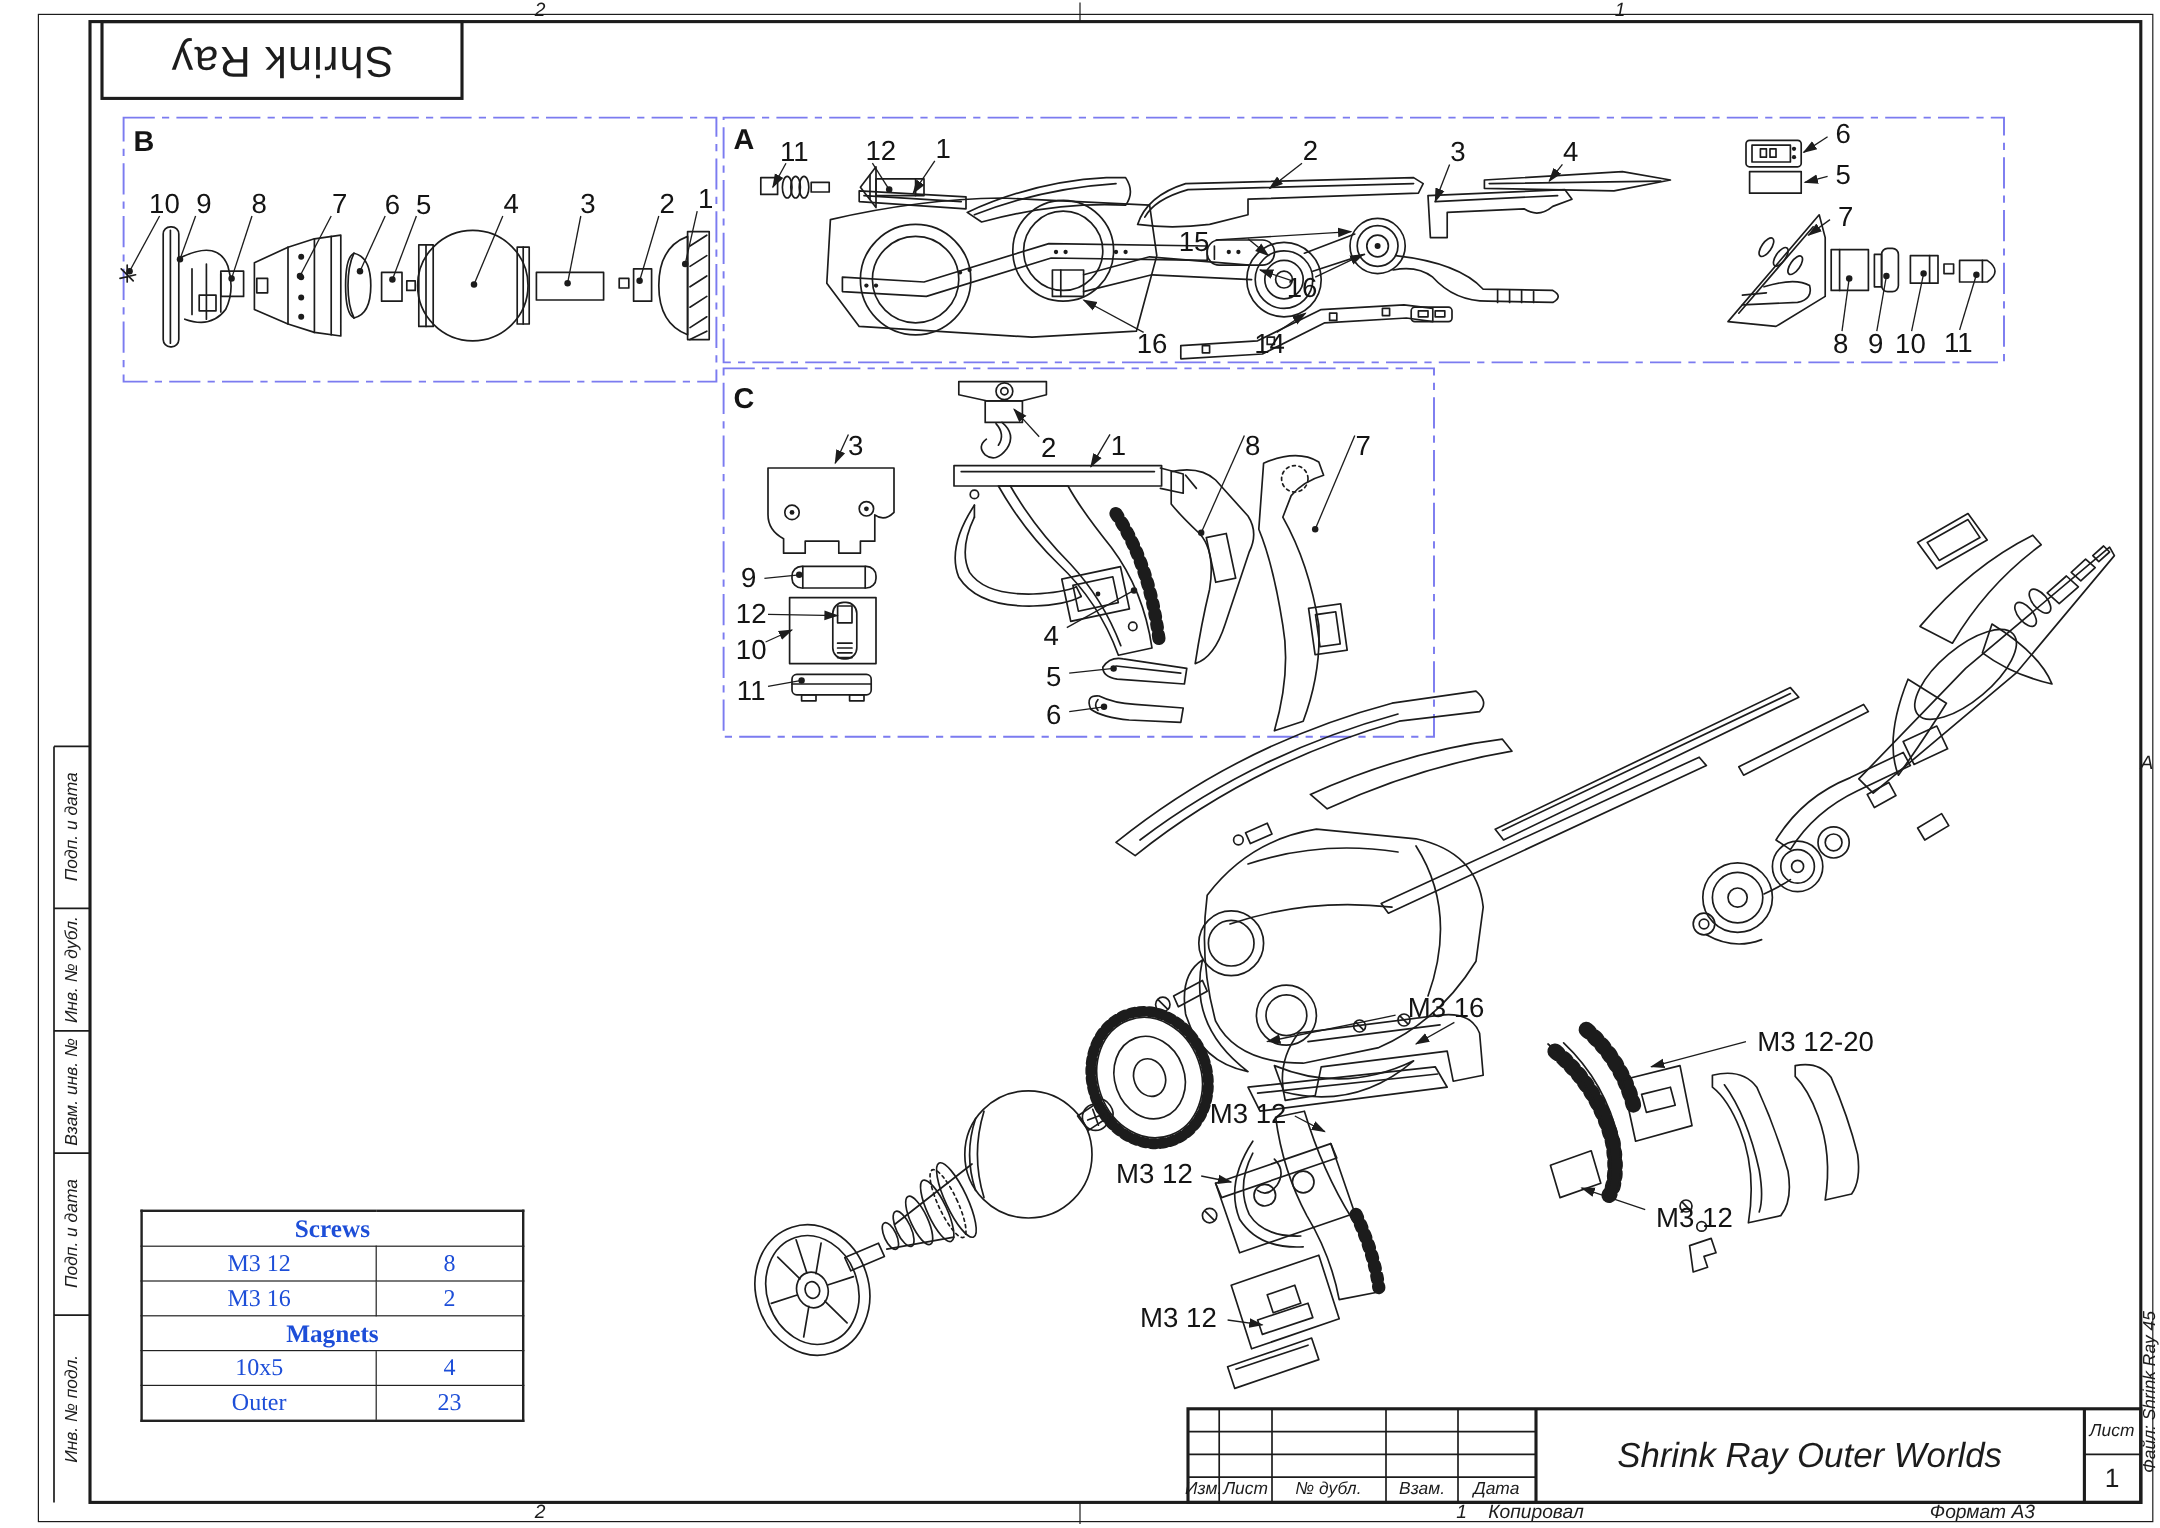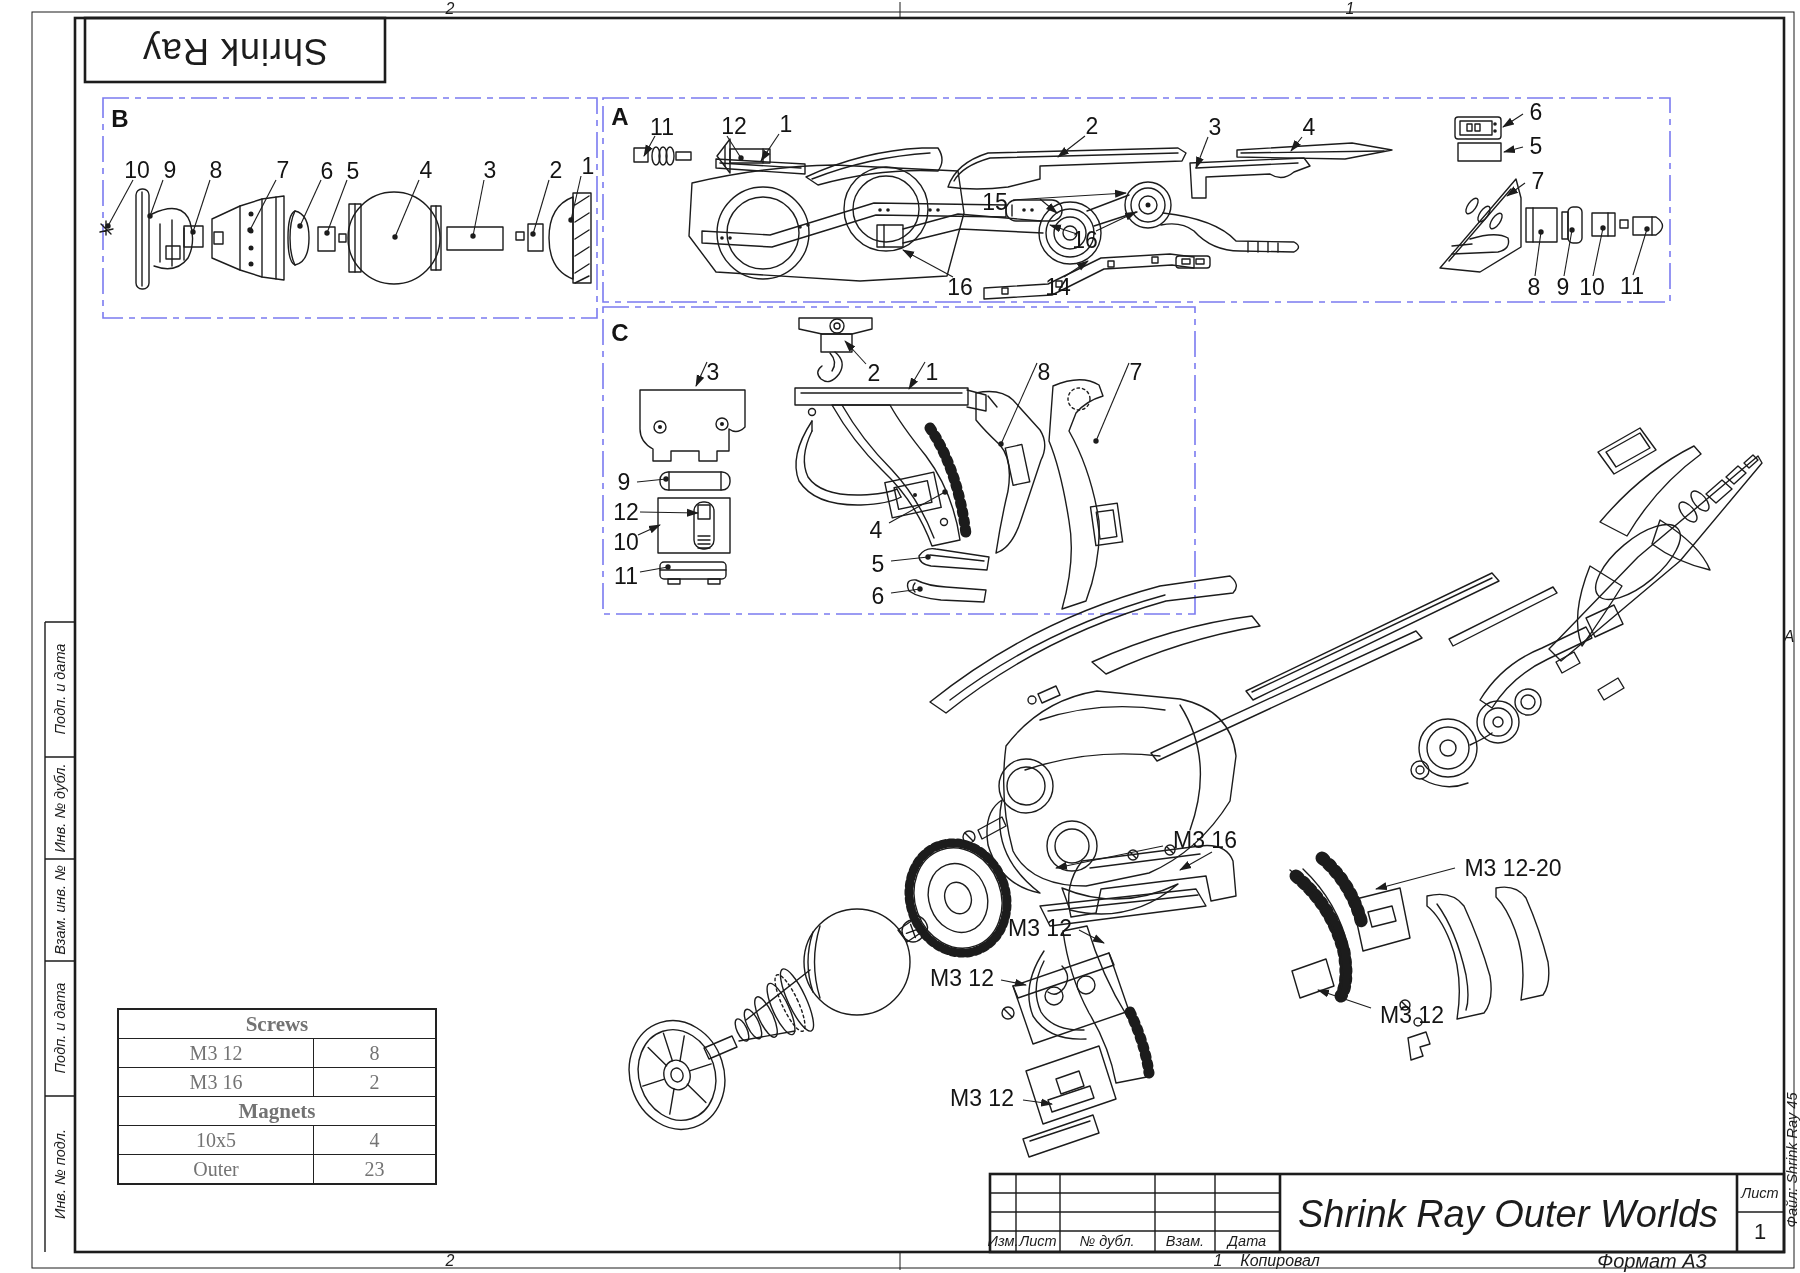--- a/index.html
+++ b/index.html
@@ -22,26 +22,26 @@
   #leaders circle{fill:#1c1c1c;stroke:none;}
   
   .co{position:absolute;transform:translate(-50%,-50%);white-space:nowrap;font-size:23px;color:#141414;}
   .co.sec{font-weight:700;font-size:24px;}
   .co.m3{font-size:23px;}
   .txt{position:absolute;transform:translate(-50%,-50%);white-space:nowrap;}
   .flip{font-size:36px;transform:translate(-50%,-50%) rotate(180deg);letter-spacing:1px;}
   .zone{font-style:italic;font-size:16px;}
   .rusit{font-style:italic;font-size:14.5px;}
   .vert{transform:translate(-50%,-50%) rotate(-90deg);}
-  .tb-title{font-style:italic;font-size:38px;}
+  .tb-title{font-style:italic;font-size:29px;}
   .tb-small{font-style:italic;font-size:14.5px;}
   .tb-sheetnum{font-size:22px;}
   
   table.bom{position:absolute;left:117px;top:1008px;width:320px;border-collapse:collapse;
-            font-family:"Liberation Serif",serif;font-size:20px;color:#737373;}
+            font-family:"Liberation Serif",serif;font-size:20px;color:#1d4ed8;}
   table.bom td{border:1px solid #222;height:28px;text-align:center;padding:0;}
   table.bom tr.hd td{font-weight:700;font-size:21px;}
   table.bom{border:2px solid #222;}
   table.bom td.c1{width:194px;}
 </style>
 </head>
 <body>
 
 <div class="sheet">
 
@@ -529,15 +529,15 @@
 <div class="txt tb-small" style="left:1003px;top:1241px;">Изм.</div>
 <div class="txt tb-small" style="left:1038px;top:1241px;">Лист</div>
 <div class="txt tb-small" style="left:1107px;top:1241px;">№ дубл.</div>
 <div class="txt tb-small" style="left:1185px;top:1241px;">Взам.</div>
 <div class="txt tb-small" style="left:1247px;top:1241px;">Дата</div>
 <div class="txt tb-title" style="left:1508px;top:1214px;">Shrink Ray Outer Worlds</div>
 <div class="txt tb-small" style="left:1760px;top:1193px;">Лист</div>
 <div class="txt tb-sheetnum" style="left:1760px;top:1232px;">1</div>
 <div class="txt zone" style="left:1218px;top:1261px;">1</div>
 <div class="txt rusit" style="left:1280px;top:1261px;font-size:16px;">Копировал</div>
-<div class="txt rusit" style="left:1652px;top:1261px;font-size:20px;">Формат А3</div>
+<div class="txt rusit" style="left:1652px;top:1261px;font-size:16px;">Формат А3</div>
 
 </div>
 
 </body></html>

